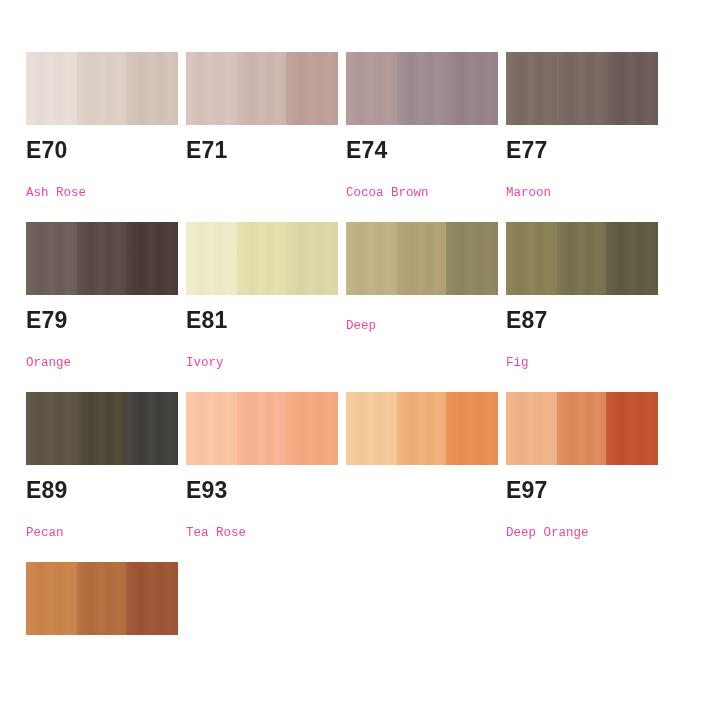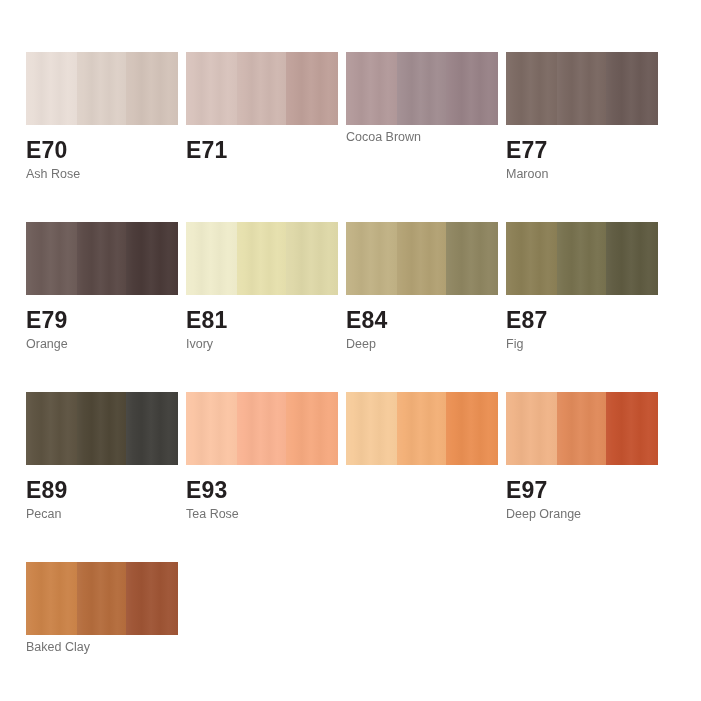--- a/index.html
+++ b/index.html
@@ -78,24 +78,24 @@
     font-size: 23px;
     font-weight: bold;
     color: #231f20;
     letter-spacing: 0.2px;
     margin-top: 13px;
     line-height: 24px;
     font-family: "Liberation Sans", sans-serif;
   }
   .name {
     font-size: 12.5px;
-    color: #737373;
-    margin-top: 5px;
+    color: #ec4899;
+    margin-top: 24px;
     line-height: 14px;
-    font-family: Liberation Sans, sans-serif;
+    font-family: Liberation Mono, monospace;
   }
 </style>
 </head>
 <body>
 
 <div id="chart-root">
   <div class="grid">
       <div class="cell">
         <div class="cell-inner">
           <div class="swatch">
@@ -117,20 +117,21 @@
           <div class="code">E71</div>
         </div>
       </div>
       <div class="cell">
         <div class="cell-inner">
           <div class="swatch">
             <div class="band b1" style="background-color: rgb(178, 153, 154);"></div>
             <div class="band b2" style="background-color: rgb(160, 140, 144);"></div>
             <div class="band b3" style="background-color: rgb(152, 130, 135);"></div>
           </div>
+          <div class="code">E74</div>
           <div class="name">Cocoa Brown</div>
         </div>
       </div>
       <div class="cell">
         <div class="cell-inner">
           <div class="swatch">
             <div class="band b1" style="background-color: rgb(124, 106, 99);"></div>
             <div class="band b2" style="background-color: rgb(121, 103, 97);"></div>
             <div class="band b3" style="background-color: rgb(108, 91, 87);"></div>
           </div>
@@ -160,21 +161,20 @@
           <div class="name">Ivory</div>
         </div>
       </div>
       <div class="cell">
         <div class="cell-inner">
           <div class="swatch">
             <div class="band b1" style="background-color: rgb(192, 177, 132);"></div>
             <div class="band b2" style="background-color: rgb(178, 161, 115);"></div>
             <div class="band b3" style="background-color: rgb(142, 133, 96);"></div>
           </div>
-          <div class="code">E84</div>
           <div class="name">Deep</div>
         </div>
       </div>
       <div class="cell">
         <div class="cell-inner">
           <div class="swatch">
             <div class="band b1" style="background-color: rgb(139, 127, 85);"></div>
             <div class="band b2" style="background-color: rgb(119, 113, 78);"></div>
             <div class="band b3" style="background-color: rgb(95, 91, 65);"></div>
           </div>
@@ -224,17 +224,16 @@
           <div class="name">Deep Orange</div>
         </div>
       </div>
       <div class="cell">
         <div class="cell-inner">
           <div class="swatch">
             <div class="band b1" style="background-color: rgb(203, 131, 72);"></div>
             <div class="band b2" style="background-color: rgb(180, 108, 60);"></div>
             <div class="band b3" style="background-color: rgb(158, 84, 52);"></div>
           </div>
-          <div class="name">Baked Clay</div>
         </div>
       </div>
     </div>
 </div>
 
 </body></html>

